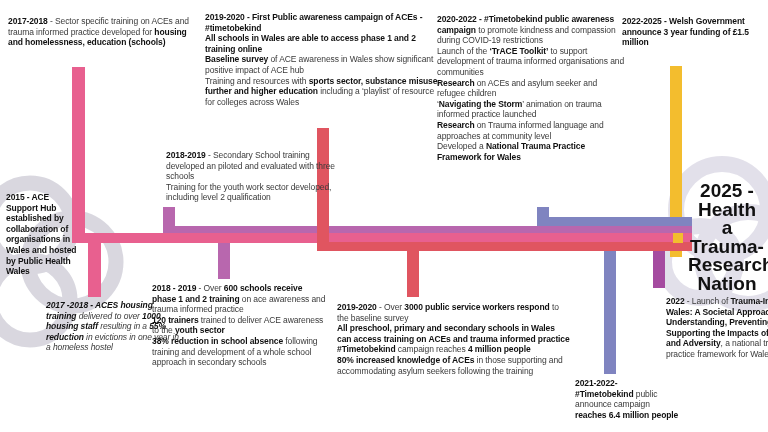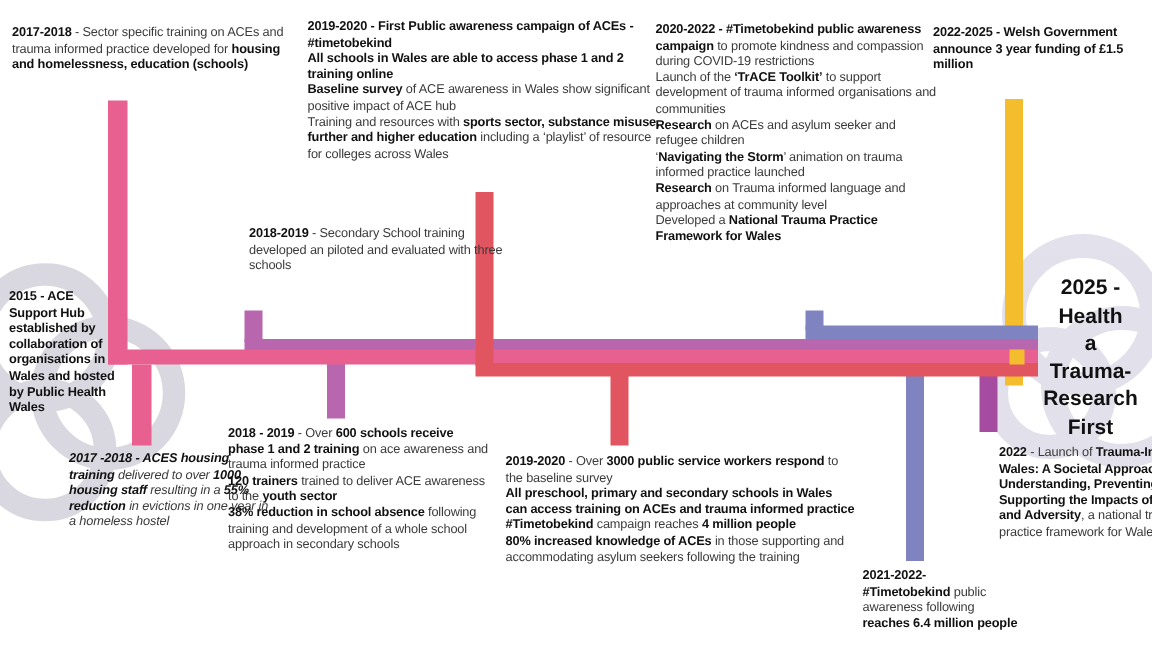--- a/index.html
+++ b/index.html
@@ -18,21 +18,21 @@
   #events-layer .event{
     position:absolute;
     z-index:4;
     color:#3a3a3a;
     font-size:8.5px;
     line-height:10.6px;
     letter-spacing:-0.1px;
   }
   #events-layer .event strong{color:#111111;font-weight:bold;}
   #events-layer .event.big{
-    font-size:14px;
+    font-size:19px;
     line-height:18.5px;
     text-align:center;
     color:#111111;
     letter-spacing:0;
   }
 </style>
 </head>
 <body>
 
 <div id="stage">
@@ -66,23 +66,23 @@
       <div class="bar h" style="left: 317px; top: 242px; width: 375px; height: 9px; background: rgb(224, 85, 96);"></div>
       <div class="bar top" style="left: 317px; top: 128px; width: 12px; height: 116px; background: rgb(224, 85, 96);"></div>
       <div class="bar top" style="left: 673px; top: 233px; width: 10px; height: 10px; background: rgb(243, 189, 46);"></div>
     </div>
 
   <div id="events-layer">
       <div class="event" style="left: 8px; top: 16px; width: 192px;"><strong>2017-2018</strong><span> - Sector specific training on ACEs and trauma informed practice developed for </span><strong>housing and homelessness, education (schools)</strong></div>
       <div class="event" style="left: 205px; top: 12px; width: 240px;"><strong>2019-2020 - First Public awareness campaign of ACEs - #timetobekind</strong><br><strong>All schools in Wales are able to access phase 1 and 2 training online</strong><br><strong>Baseline survey</strong><span> of ACE awareness in Wales show significant positive impact of ACE hub</span><br><span>Training and resources with </span><strong>sports sector, substance misuse, further and higher education</strong><span> including a ‘playlist’ of resource for colleges across Wales</span></div>
       <div class="event" style="left: 437px; top: 14px; width: 188px;"><strong>2020-2022 - #Timetobekind public awareness campaign</strong><span> to promote kindness and compassion during COVID-19 restrictions</span><br><span>Launch of the </span><strong>‘TrACE Toolkit’</strong><span> to support development of trauma informed organisations and communities</span><br><strong>Research</strong><span> on ACEs and asylum seeker and refugee children</span><br><span>‘</span><strong>Navigating the Storm</strong><span>’ animation on trauma informed practice launched</span><br><strong>Research</strong><span> on Trauma informed language and approaches at community  level</span><br><span>Developed a </span><strong>National Trauma Practice Framework for Wales</strong></div>
       <div class="event" style="left: 622px; top: 16px; width: 142px;"><strong>2022-2025 - Welsh Government announce 3 year funding of £1.5 million</strong></div>
-      <div class="event" style="left: 136px; top: 150px; width: 180px; margin-left: 30px;"><strong>2018-2019</strong><span> - Secondary School training developed an piloted and evaluated with three schools</span><br></div>
+      <div class="event" style="left: 136px; top: 150px; width: 180px; margin-left: 30px;"><strong>2018-2019</strong><span> - Secondary School training developed an piloted and evaluated with three schools</span><br><span>Training for the youth work sector developed, including level 2 qualification</span></div>
       <div class="event" style="left: 6px; top: 192px; width: 72px;"><strong>2015 - ACE Support Hub established by collaboration of organisations in Wales and hosted by Public Health Wales</strong></div>
       <div class="event" style="left: 46px; top: 300px; width: 138px; font-style: italic;"><strong>2017 -2018 - ACES housing training</strong><span> delivered to over </span><strong>1000 housing staff</strong><span> resulting in a </span><strong>55% reduction</strong><span> in evictions in one year in a homeless hostel</span></div>
       <div class="event" style="left: 152px; top: 283px; width: 174px;"><strong>2018  - 2019</strong><span> - Over </span><strong>600 schools receive phase 1 and 2 training</strong><span> on ace awareness and trauma  informed practice</span><br><strong>120 trainers</strong><span> trained to deliver ACE awareness to the </span><strong>youth sector</strong><br><strong>38% reduction in school absence</strong><span> following training and development  of a whole school approach in secondary schools</span></div>
       <div class="event" style="left: 337px; top: 302px; width: 234px;"><strong>2019-2020</strong><span> - Over </span><strong>3000 public service workers respond</strong><span> to the baseline survey</span><br><strong>All preschool, primary and secondary schools in Wales can access training on ACEs and trauma informed practice</strong><br><strong>#Timetobekind</strong><span> campaign reaches </span><strong>4 million people</strong><br><strong>80% increased knowledge of ACEs</strong><span> in those supporting and accommodating  asylum seekers following the training</span></div>
-      <div class="event" style="left: 575px; top: 378px; width: 134px;"><strong>2021-2022-</strong><br><strong>#Timetobekind</strong><span> public</span><br><span>awareness following</span><br><strong>reaches 6.4 million people</strong></div>
+      <div class="event" style="left: 575px; top: 378px; width: 134px;"><strong>2021-2022-</strong><br><strong>#Timetobekind</strong><span> public</span><br><span>announce campaign</span><br><strong>reaches 6.4 million people</strong></div>
       <div class="event" style="left: 620px; top: 296px; width: 148px; margin-left: 46px;"><strong>2022</strong><span> - Launch of </span><strong>Trauma-Informed Wales: A Societal Approach to Understanding, Preventing and Supporting the Impacts of Trauma and Adversity</strong><span>, a national trauma practice framework for Wales</span></div>
-      <div class="event big" style="left: 688px; top: 182px; width: 78px;"><strong>2025 -</strong><br><strong>Health</strong><br><strong>a</strong><br><strong>Trauma-</strong><br><strong>Research</strong><br><strong>First</strong></div>
+      <div class="event big" style="left: 688px; top: 182px; width: 78px;"><strong>2025 -</strong><br><strong>Health</strong><br><strong>a</strong><br><strong>Trauma-</strong><br><strong>Research</strong><br><strong>Nation</strong></div>
     </div>
 
 </div>
 
 </body></html>

